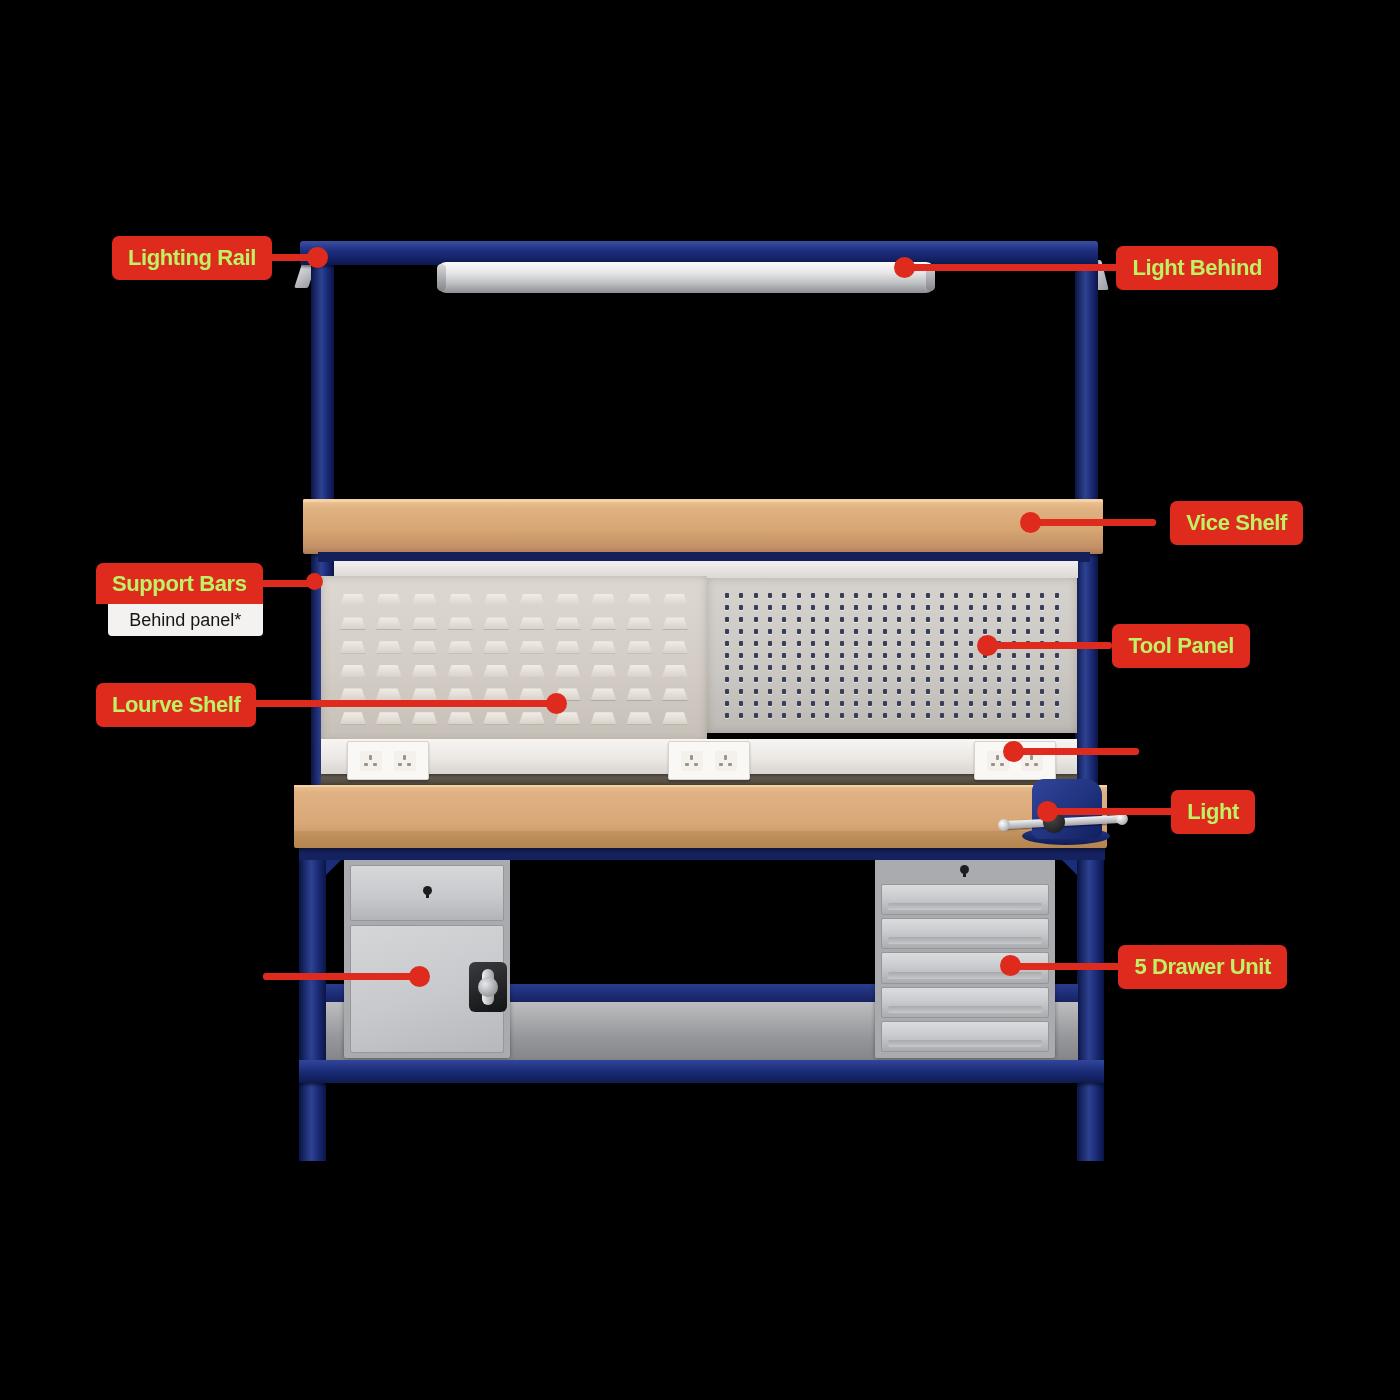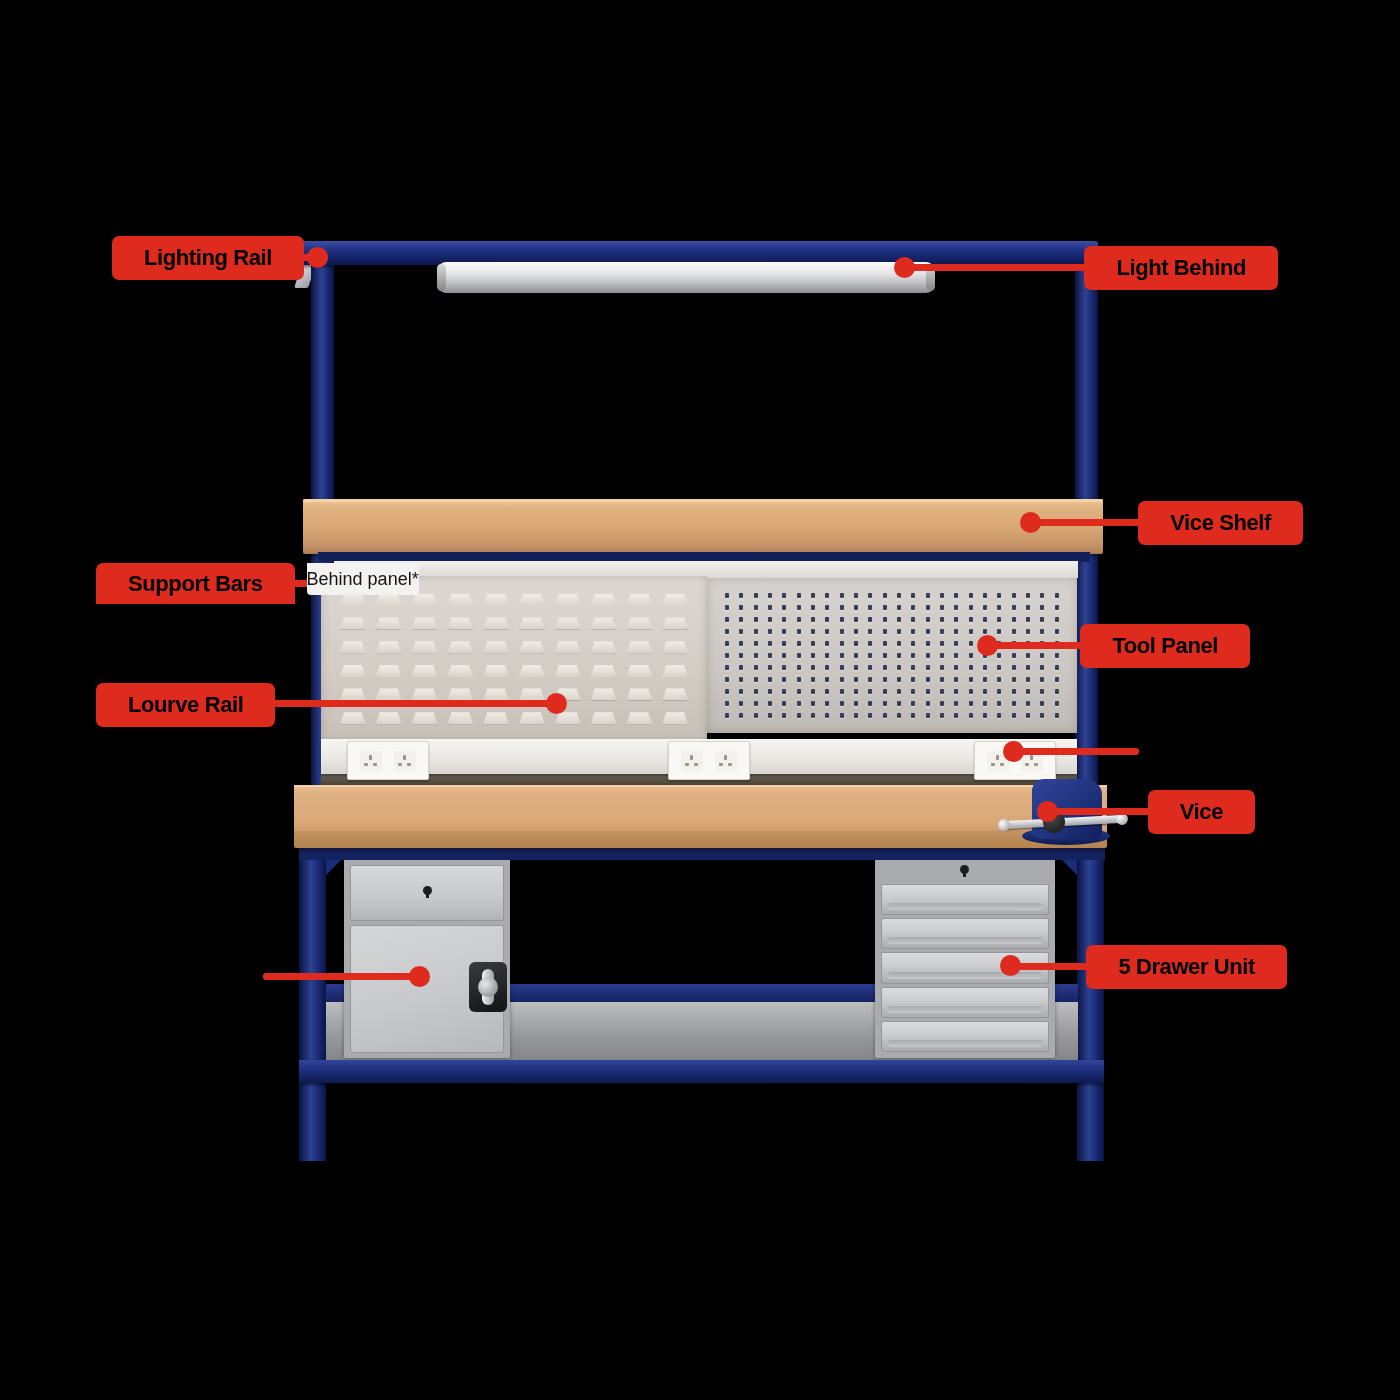--- a/index.html
+++ b/index.html
@@ -110,23 +110,23 @@
   .drawer-unit{position:absolute;left:875px;top:858px;width:180px;height:200px;background:#a9abae;border-radius:2px;
     box-shadow:0 0 4px rgba(0,0,0,.4);}
   .drawer-stack{position:absolute;left:6px;top:26px;width:168px;height:168px;display:grid;grid-auto-rows:1fr;gap:3px;}
   .drawer-stack>div{position:relative;border:1px solid #94969a;border-radius:2px;
     background:linear-gradient(180deg,#dadcde 0%,#c9cbce 45%,#aaacaf 100%);}
   .drawer-stack>div::after{content:"";position:absolute;left:6px;right:6px;bottom:4px;height:7px;border-radius:2px;
     background:linear-gradient(180deg,rgba(0,0,0,.12),rgba(255,255,255,.28));}
 
   
   .label{position:absolute;height:44px;display:flex;align-items:center;justify-content:center;
-    padding:0 32px;border-radius:7px;color:#000000;font-weight:700;font-size:22px;letter-spacing:-0.4px;
+    padding:0 16px;border-radius:7px;color:#bef264;font-weight:700;font-size:22px;letter-spacing:-0.4px;
     white-space:nowrap;}
-  .label-group{position:absolute;display:flex;flex-direction:row;align-items:stretch;}
+  .label-group{position:absolute;display:flex;flex-direction:column;align-items:stretch;}
   .label-group .label{position:static;border-radius:7px 7px 0 0;}
   .label-note{height:32px;display:flex;align-items:center;justify-content:center;background:#f3f2f0;color:#161616;
     font-size:18px;font-weight:400;border-radius:0 0 4px 4px;white-space:nowrap;}
   .line{position:absolute;height:7px;border-radius:3px;}
   .dot{position:absolute;width:21px;height:21px;border-radius:50%;}
 </style>
 </head>
 <body>
 
 <div class="canvas">
@@ -547,17 +547,17 @@
   <div class="label" style="left: 112px; top: 236px; background: rgb(223, 42, 30);">Lighting Rail</div>
   <div class="label" style="right: 122px; top: 246px; background: rgb(223, 42, 30);">Light Behind</div>
   <div class="label" style="right: 97px; top: 501px; background: rgb(223, 42, 30);">Vice Shelf</div>
 
   <div class="label-group" style="left:96px;top:563px;">
     <div class="label" style="height: 41px; background: rgb(223, 42, 30);">Support Bars</div>
     <div class="label-note" style="background: rgb(243, 242, 240); margin-left: 12px;">Behind panel*</div>
   </div>
 
   <div class="label" style="right: 150px; top: 624px; background: rgb(223, 42, 30);">Tool Panel</div>
-  <div class="label" style="left: 96px; top: 683px; background: rgb(223, 42, 30);">Lourve Rail</div>
-  <div class="label" style="right: 145px; top: 790px; background: rgb(223, 42, 30);">Vice</div>
+  <div class="label" style="left: 96px; top: 683px; background: rgb(223, 42, 30);">Lourve Shelf</div>
+  <div class="label" style="right: 145px; top: 790px; background: rgb(223, 42, 30);">Light</div>
   <div class="label" style="right: 113px; top: 945px; background: rgb(223, 42, 30);">5 Drawer Unit</div>
 
 </div>
 
 </body></html>

